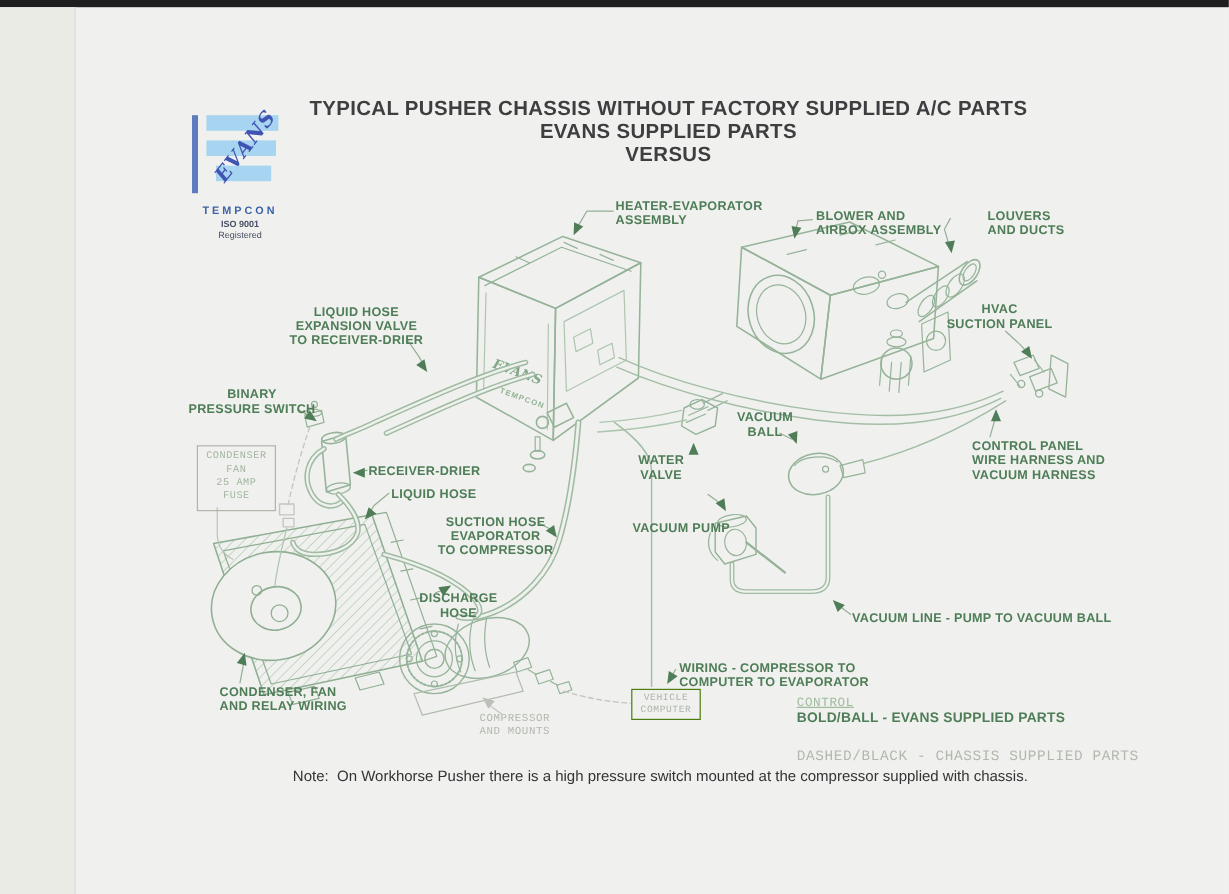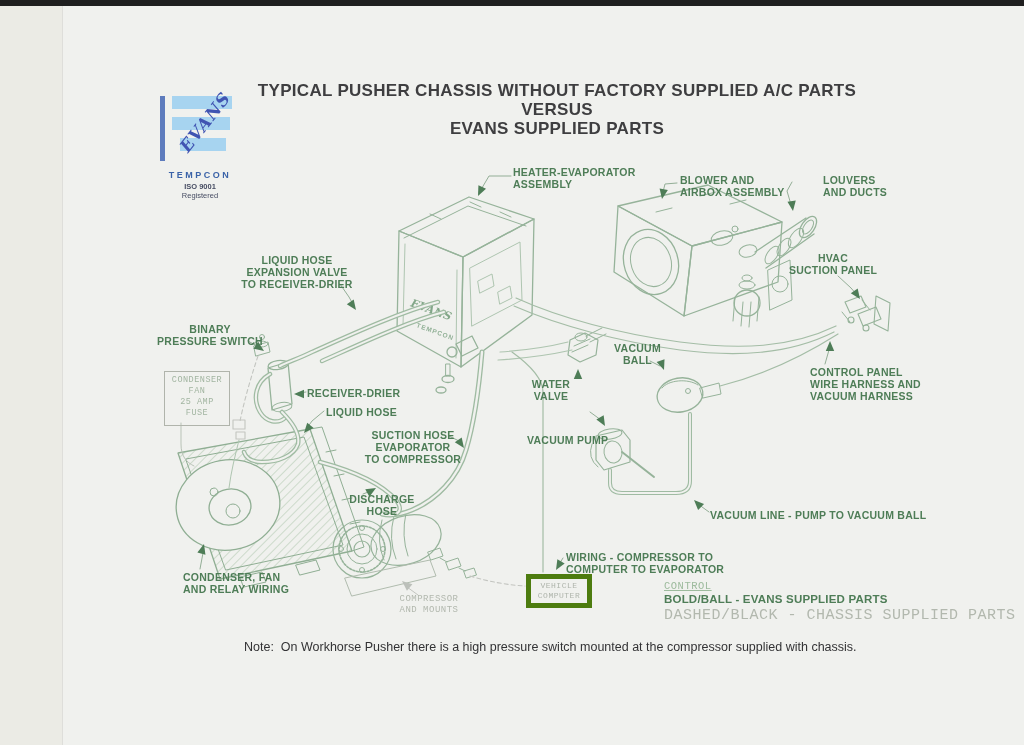--- a/index.html
+++ b/index.html
@@ -34,28 +34,28 @@
   #logo-iso{position:absolute;left:4px;top:92px;width:92px;text-align:center;
             font-weight:bold;font-size:7.5px;color:#474d63;}
   #logo-reg{position:absolute;left:4px;top:101px;width:92px;text-align:center;
             font-size:7.5px;color:#474d63;}
 
   
   #legend{position:absolute;left:664px;top:580px;z-index:5;}
   #legend-heading{font-family:"Liberation Mono","DejaVu Sans Mono",monospace;font-size:10.5px;
                   color:#9dbb9d;text-decoration:underline;letter-spacing:.5px;}
   #legend-evans{font-weight:bold;font-size:11.5px;color:#4e7d57;letter-spacing:.2px;margin-top:1px;}
-  #legend-chassis{font-family:"Liberation Mono","DejaVu Sans Mono",monospace;font-size:15px;
-                  color:#b2b8ae;letter-spacing:.5px;margin-top:2px;}
+  #legend-chassis{font-family:"Liberation Mono","DejaVu Sans Mono",monospace;font-size:12px;
+                  color:#b2b8ae;letter-spacing:.5px;margin-top:18px;}
 
   #note{position:absolute;left:244px;top:640px;font-size:12.5px;color:#333335;z-index:5;white-space:pre;}
 
   #fusebox{left:164px;top:371px;width:64px;height:50px;border:1px solid #b0b4ab;
            font-size:8.5px;line-height:11px;text-align:center;padding-top:3px;color:#a2b5a1;}
-  #computerbox{left:526px;top:574px;width:56px;height:22px;border:5px solid #4d7c0f;
+  #computerbox{left:526px;top:574px;width:56px;height:22px;border:1px solid #4d7c0f;
            font-size:8px;line-height:10px;text-align:center;padding-top:2px;color:#aeb4ab;}
 </style>
 </head>
 <body>
 
 <div id="page">
   <div id="scan-top-bar"></div>
   <div id="scan-left-strip"></div>
 
   <svg id="artwork" viewBox="0 0 1024 745" fill="none" stroke-linecap="round" stroke-linejoin="round">
@@ -266,22 +266,22 @@
     <div id="ebar2" class="ebar"></div>
     <div id="ebar3" class="ebar"></div>
     <div id="logo-script">EVANS</div>
     <div id="logo-company">TEMPCON</div>
     <div id="logo-iso">ISO 9001</div>
     <div id="logo-reg">Registered</div>
   </div>
 
   <div id="title">
     <div>TYPICAL PUSHER CHASSIS WITHOUT FACTORY SUPPLIED A/C PARTS</div>
+    <div>EVANS SUPPLIED PARTS</div>
     <div>VERSUS</div>
-    <div>EVANS SUPPLIED PARTS</div>
   </div>
 
   <div class="lbl" style="left:513px;top:166px;">HEATER-EVAPORATOR
 ASSEMBLY</div>
   <div class="lbl" style="left:680px;top:174px;">BLOWER AND
 AIRBOX ASSEMBLY</div>
   <div class="lbl" style="left:823px;top:174px;">LOUVERS
 AND DUCTS</div>
   <div class="lbl ctr" style="left:778px;top:252px;width:110px;">HVAC
 SUCTION PANEL</div>

